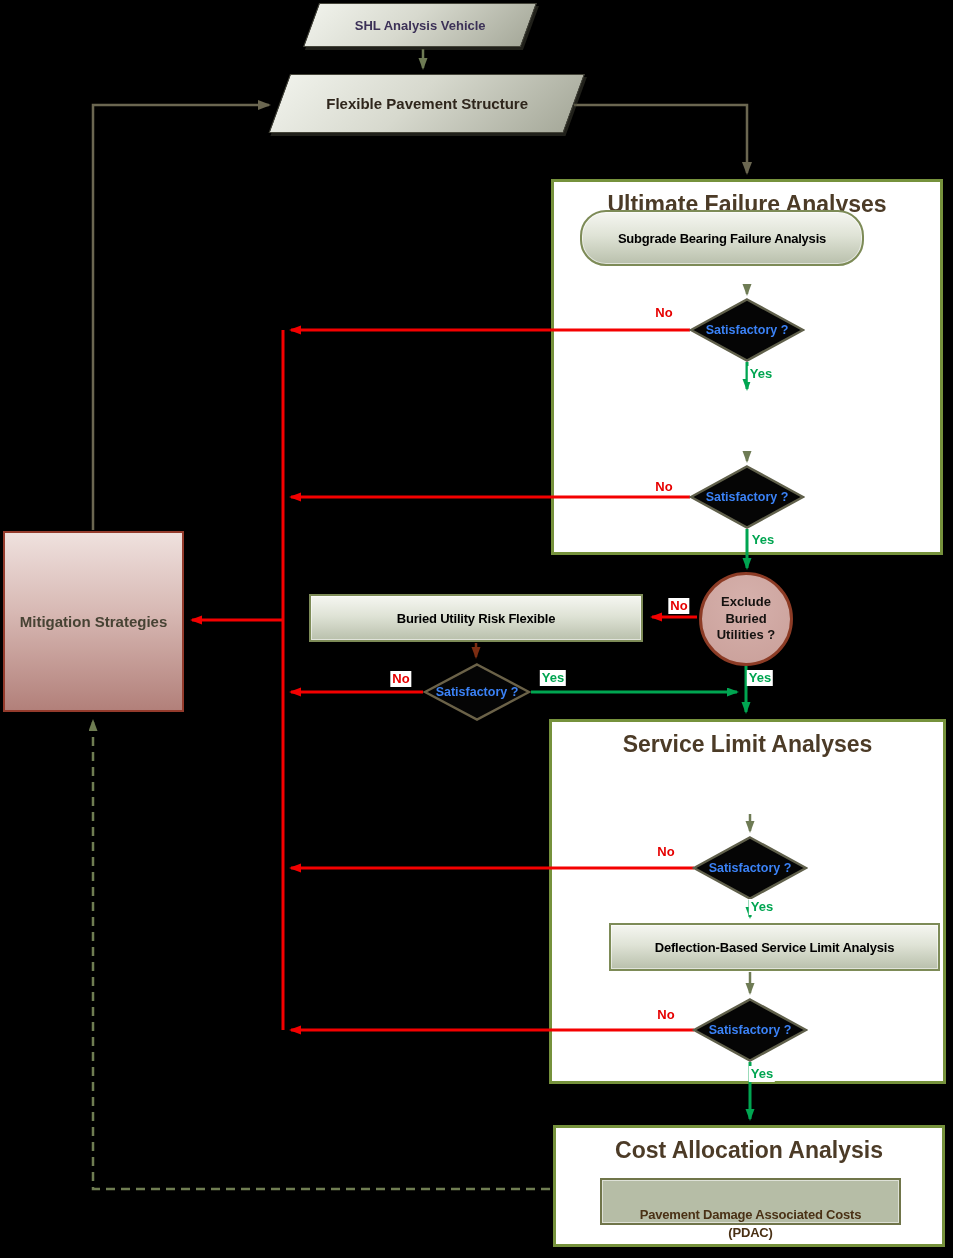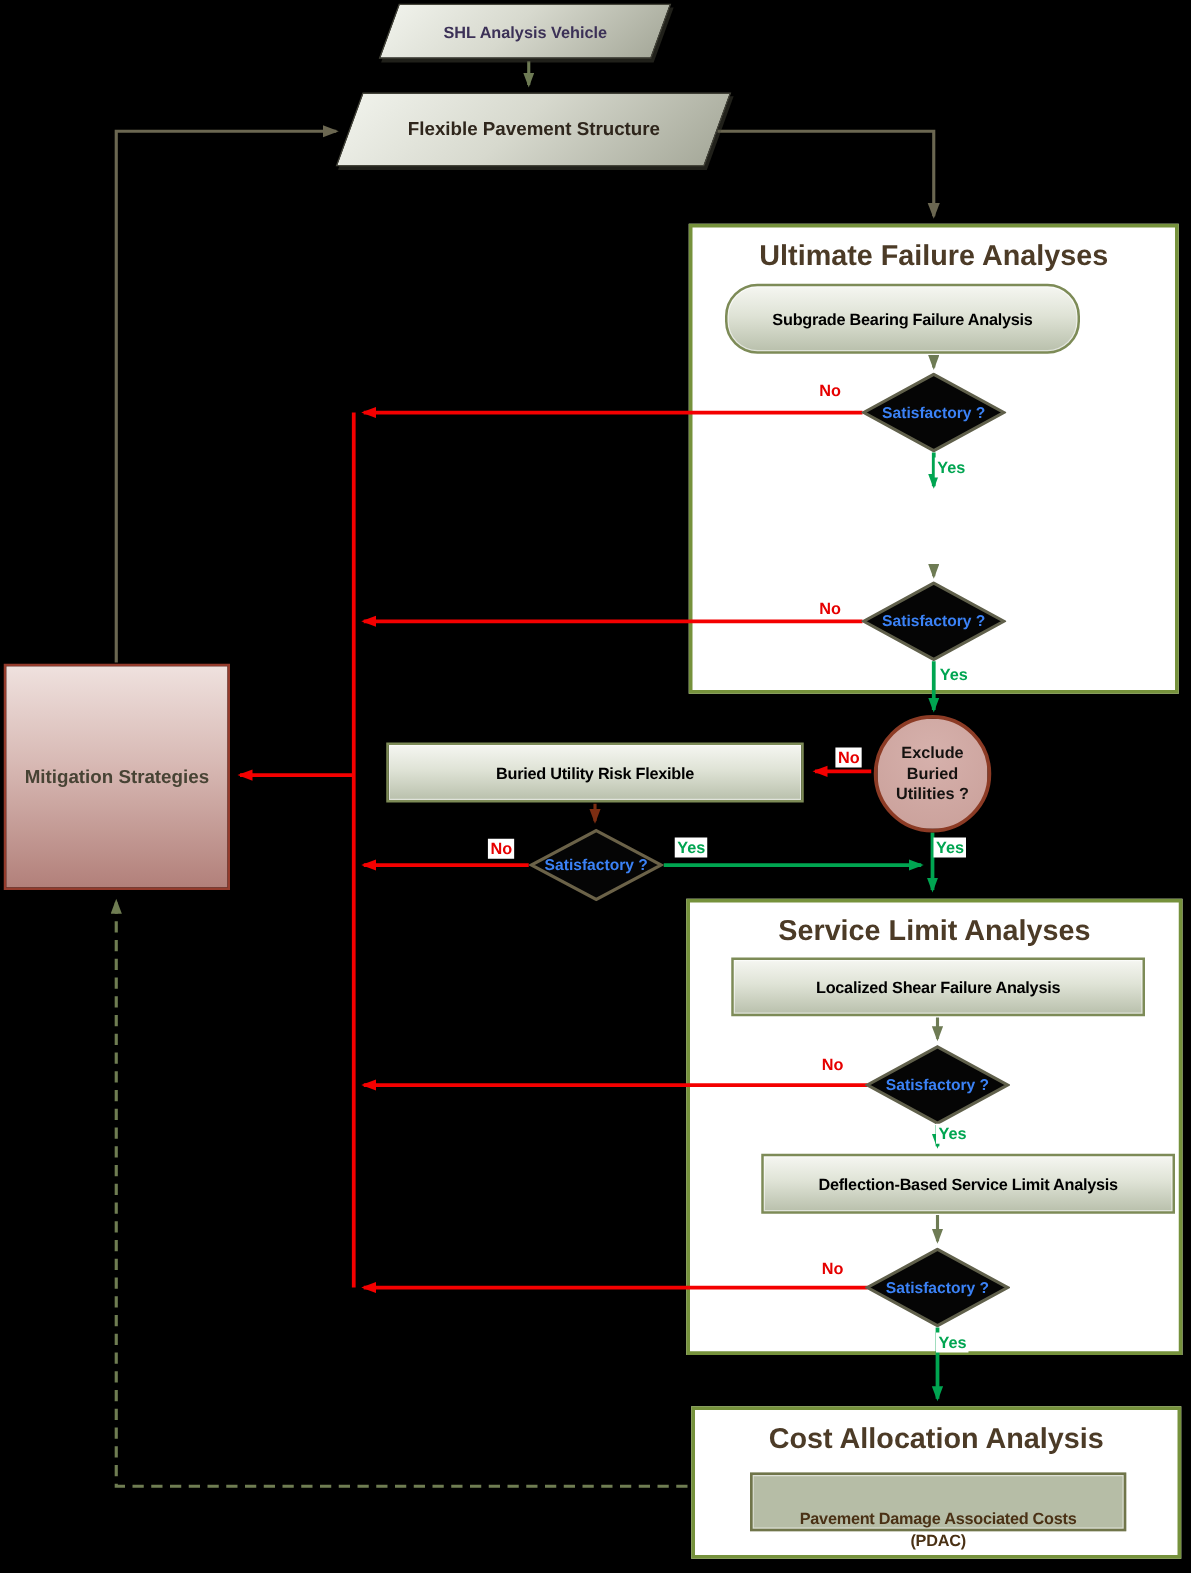--- a/index.html
+++ b/index.html
@@ -127,28 +127,25 @@
     <span class="txt">SHL Analysis Vehicle</span>
   </div>
   <div class="shape para" id="p2" style="left:290px;top:74px;width:295px;height:59px;">
     <span class="txt">Flexible Pavement Structure</span>
   </div>
 
   <div class="shape" id="mitigation" style="left:3px;top:531px;width:181px;height:181px;">
     <span>Mitigation Strategies</span>
   </div>
 
-  <div class="shape step" style="left:580px;top:227px;width:284px;height:56px;border-radius:26px;">
+  <div class="shape step" style="left:580px;top:210px;width:284px;height:56px;border-radius:26px;">
     <span>Subgrade Bearing Failure Analysis</span>
   </div>
   <div class="shape step" style="left:309px;top:594px;width:334px;height:48px;">
     <span>Buried Utility Risk Flexible</span>
-  </div>
-  <div class="shape step" style="left:585px;top:766px;width:331px;height:47px;">
-    <span>Localized Shear Failure Analysis</span>
   </div>
   <div class="shape step" style="left:585px;top:923px;width:331px;height:48px;margin-left:24px;">
     <span>Deflection-Based Service Limit Analysis</span>
   </div>
   <div class="shape step flat" style="left:600px;top:1178px;width:301px;height:47px;">
     <span>
       <span style="display:block;margin-top:45px;">Pavement Damage Associated Costs</span>
       <span style="display:block;">(PDAC)</span>
     </span>
   </div>

